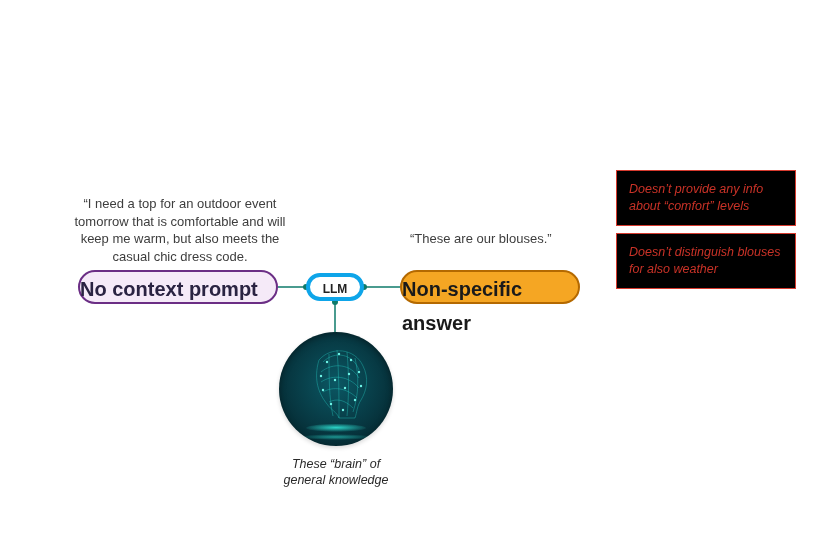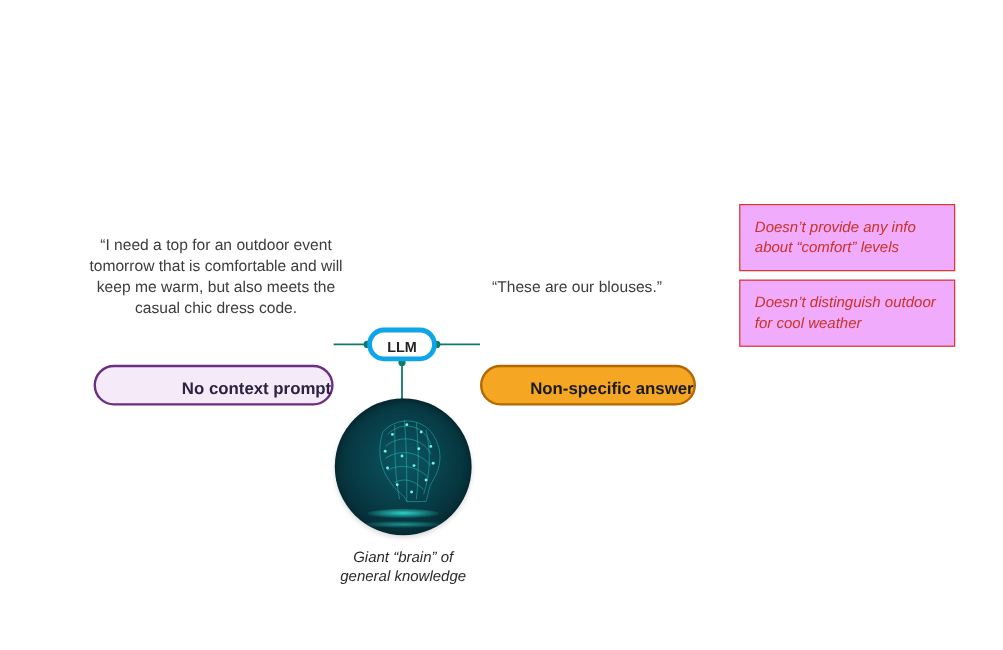--- a/index.html
+++ b/index.html
@@ -37,25 +37,24 @@
     pointer-events: none;
   }
 
   
   .pill {
     position: absolute;
     height: 34px;
     line-height: 34px;
     border-radius: 17px;
     font-weight: 700;
-    font-size: 14px;
-    text-align: right;
+    font-size: 20px;
+    text-align: left;
     border: 2px solid;
     box-sizing: border-box;
-    margin-top: 34px;
   }
   .pill-left {
     left: 78px;
     top: 270px;
     width: 200px;
     background: #f5eaf8;
     border-color: #6b2e85;
     color: #2a2342;
   }
   .pill-llm {
@@ -117,21 +116,21 @@
     position: absolute;
     right: 40px;
     width: 180px;
     border: 1.5px solid #d63a2e;
     color: #c93227;
     font-size: 12.5px;
     font-style: italic;
     padding: 10px 12px;
     line-height: 1.35;
     box-sizing: border-box;
-    background: #f0abfc;
+    background: #000000;
   }
   .callout-1 { top: 170px; }
   .callout-2 { top: 233px; }
 
   
   .brain-wrap {
     position: absolute;
     left: 273px;
     top: 332px;
     width: 126px;
@@ -189,21 +188,21 @@
 
   <div class="quote quote-left">“I need a top for an outdoor event tomorrow that is comfortable and will keep me warm, but also meets the casual chic dress code.</div>
 
   <div class="quote quote-right">“These are our blouses.”</div>
 
   <div class="pill pill-left">No context prompt</div>
   <div class="pill-llm">LLM</div>
   <div class="pill pill-right">Non-specific answer</div>
 
   <div class="callout callout-1">Doesn’t provide any info about “comfort” levels</div>
-  <div class="callout callout-2">Doesn’t distinguish outdoor for cool weather</div>
+  <div class="callout callout-2">Doesn’t distinguish blouses for also weather</div>
 
   <div class="brain-wrap">
     <div class="brain-circle">
       <svg width="114" height="114" viewBox="0 0 114 114">
 
         <defs>
           <radialGradient id="g1" cx="50%" cy="45%" r="55%">
             <stop offset="0%" stop-color="#2fe4d6" stop-opacity="0.9"></stop>
             <stop offset="100%" stop-color="#2fe4d6" stop-opacity="0"></stop>
           </radialGradient>
@@ -234,16 +233,16 @@
           <circle cx="44" cy="58" r="1.2"></circle>
           <circle cx="42" cy="44" r="1.2"></circle>
           <circle cx="56" cy="48" r="1.2"></circle>
           <circle cx="66" cy="56" r="1.2"></circle>
           <circle cx="70" cy="42" r="1.2"></circle>
         </g>
         <ellipse cx="57" cy="96" rx="30" ry="4" fill="url(#g1)"></ellipse>
       </svg>
       <div class="brain-base"></div>
     </div>
-    <div class="brain-caption">Giant “brain” of general knowledge</div>
+    <div class="brain-caption">These “brain” of general knowledge</div>
   </div>
 
 </div>
 
 </body></html>

